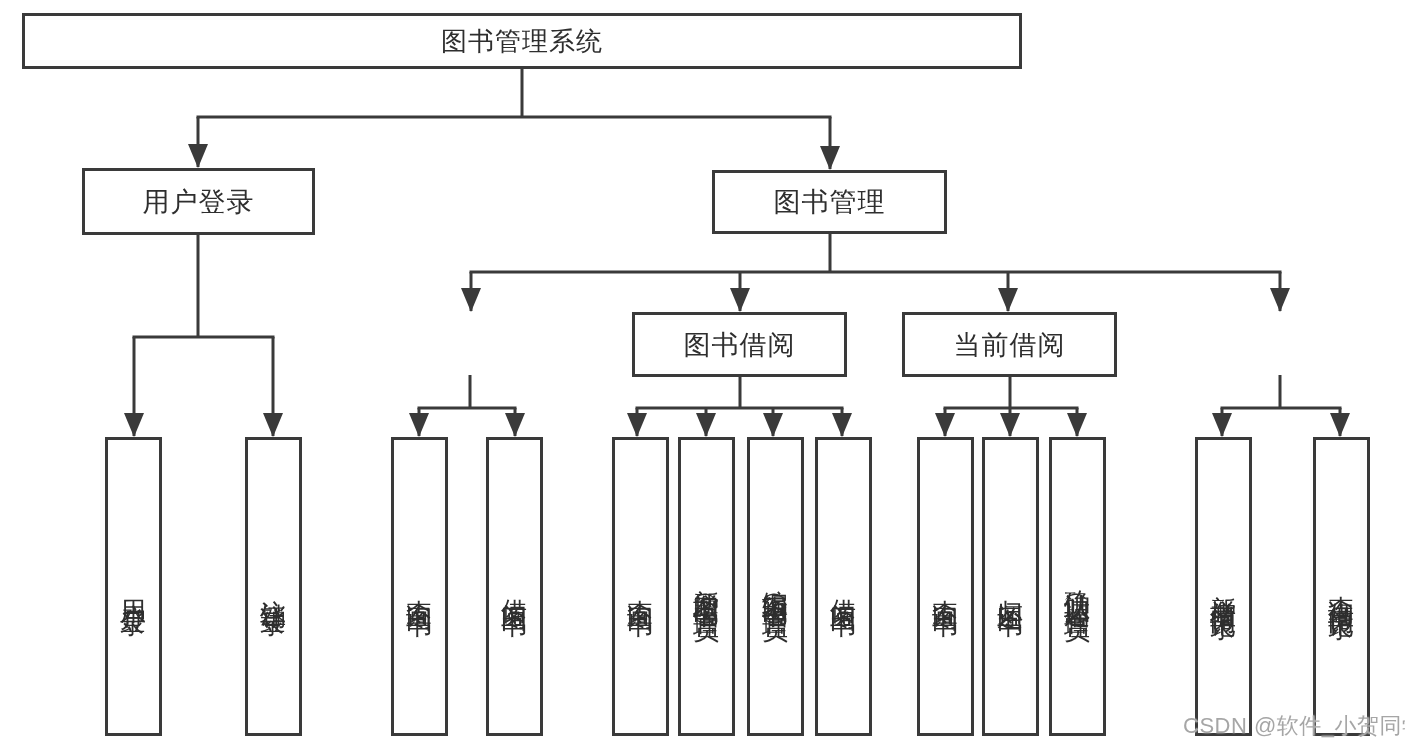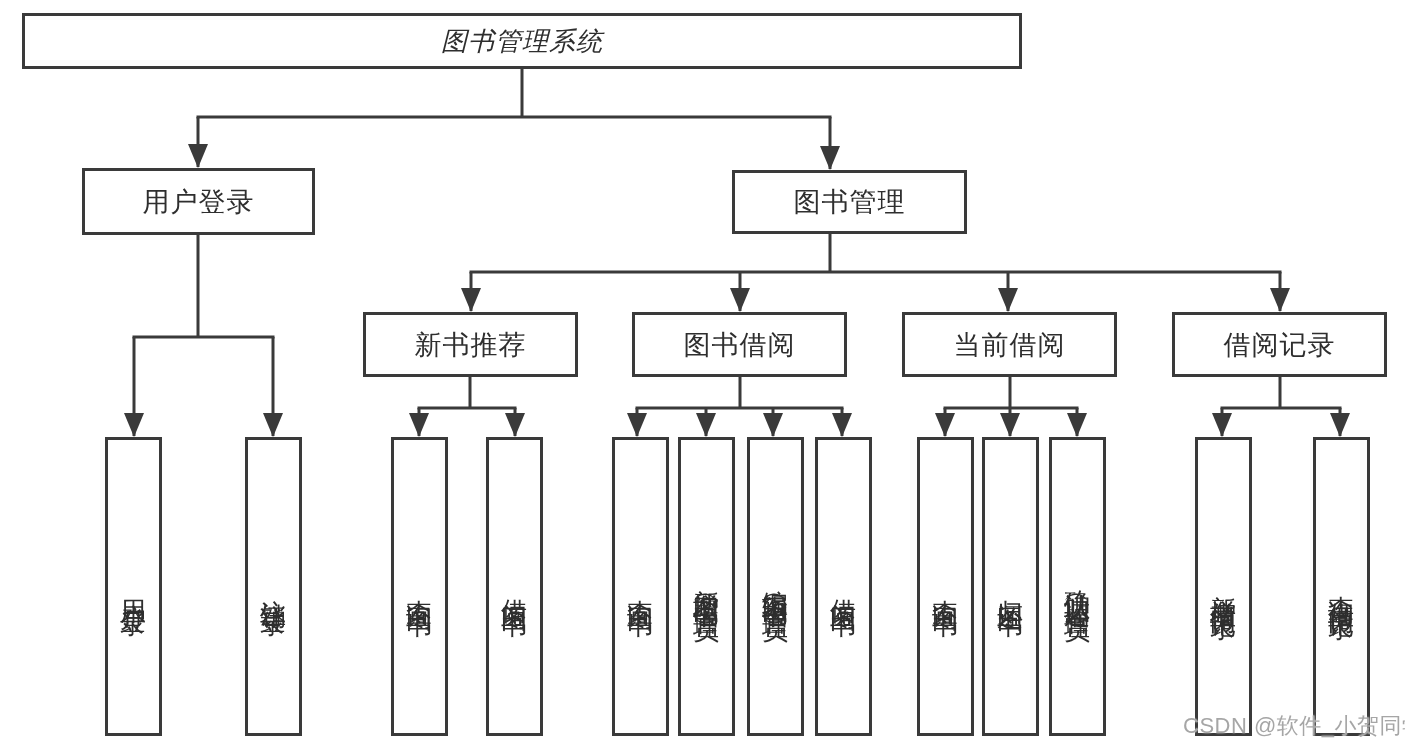--- a/index.html
+++ b/index.html
@@ -68,29 +68,27 @@
       <line x1="945" y1="408" x2="945" y2="436" marker-end="url(#arrowhead)"></line>
       <line x1="1010" y1="408" x2="1010" y2="436" marker-end="url(#arrowhead)"></line>
       <line x1="1077" y1="408" x2="1077" y2="436" marker-end="url(#arrowhead)"></line>
 
       <path d="M1280 375 V408 M1220.5 408 H1341.5"></path>
       <line x1="1222" y1="408" x2="1222" y2="436" marker-end="url(#arrowhead)"></line>
       <line x1="1340" y1="408" x2="1340" y2="436" marker-end="url(#arrowhead)"></line>
     </g>
   </svg>
 
-  <div class="node h-node root-node" style="left:22px; top:13px; width:1000px; height:56px;font-style:italic;">图书管理系统</div>
+  <div class="node h-node root-node" style="left:22px; top:13px; width:1000px; height:56px;">图书管理系统</div>
 
   <div class="node h-node" style="left:82px; top:168px; width:233px; height:67px;">用户登录</div>
-  <div class="node h-node" style="left:712px; top:170px; width:235px; height:64px;margin-left:20px;">图书管理</div>
+  <div class="node h-node" style="left:712px; top:170px; width:235px; height:64px;">图书管理</div>
 
-  <div class="node h-node" style="left:363px; top:312px; width:215px; height:65px;">新书推荐</div>
   <div class="node h-node" style="left:632px; top:312px; width:215px; height:65px;font-family:Liberation Serif, serif;">图书借阅</div>
   <div class="node h-node" style="left:902px; top:312px; width:215px; height:65px;text-align:right;">当前借阅</div>
-  <div class="node h-node" style="left:1172px; top:312px; width:215px; height:65px;">借阅记录</div>
 
   <div class="node v-node" style="left:105px; top:437px; width:57px; height:299px;">用户登录</div>
   <div class="node v-node" style="left:245px; top:437px; width:57px; height:299px;">注销登录</div>
 
   <div class="node v-node" style="left:391px; top:437px; width:57px; height:299px;">查询图书</div>
   <div class="node v-node" style="left:486px; top:437px; width:57px; height:299px;">借阅图书</div>
 
   <div class="node v-node" style="left:612px; top:437px; width:57px; height:299px;">查询图书</div>
   <div class="node v-node" style="left:678px; top:437px; width:57px; height:299px;">新增图书（管理员）</div>
   <div class="node v-node" style="left:747px; top:437px; width:57px; height:299px;">编辑图书（管理员）</div>

